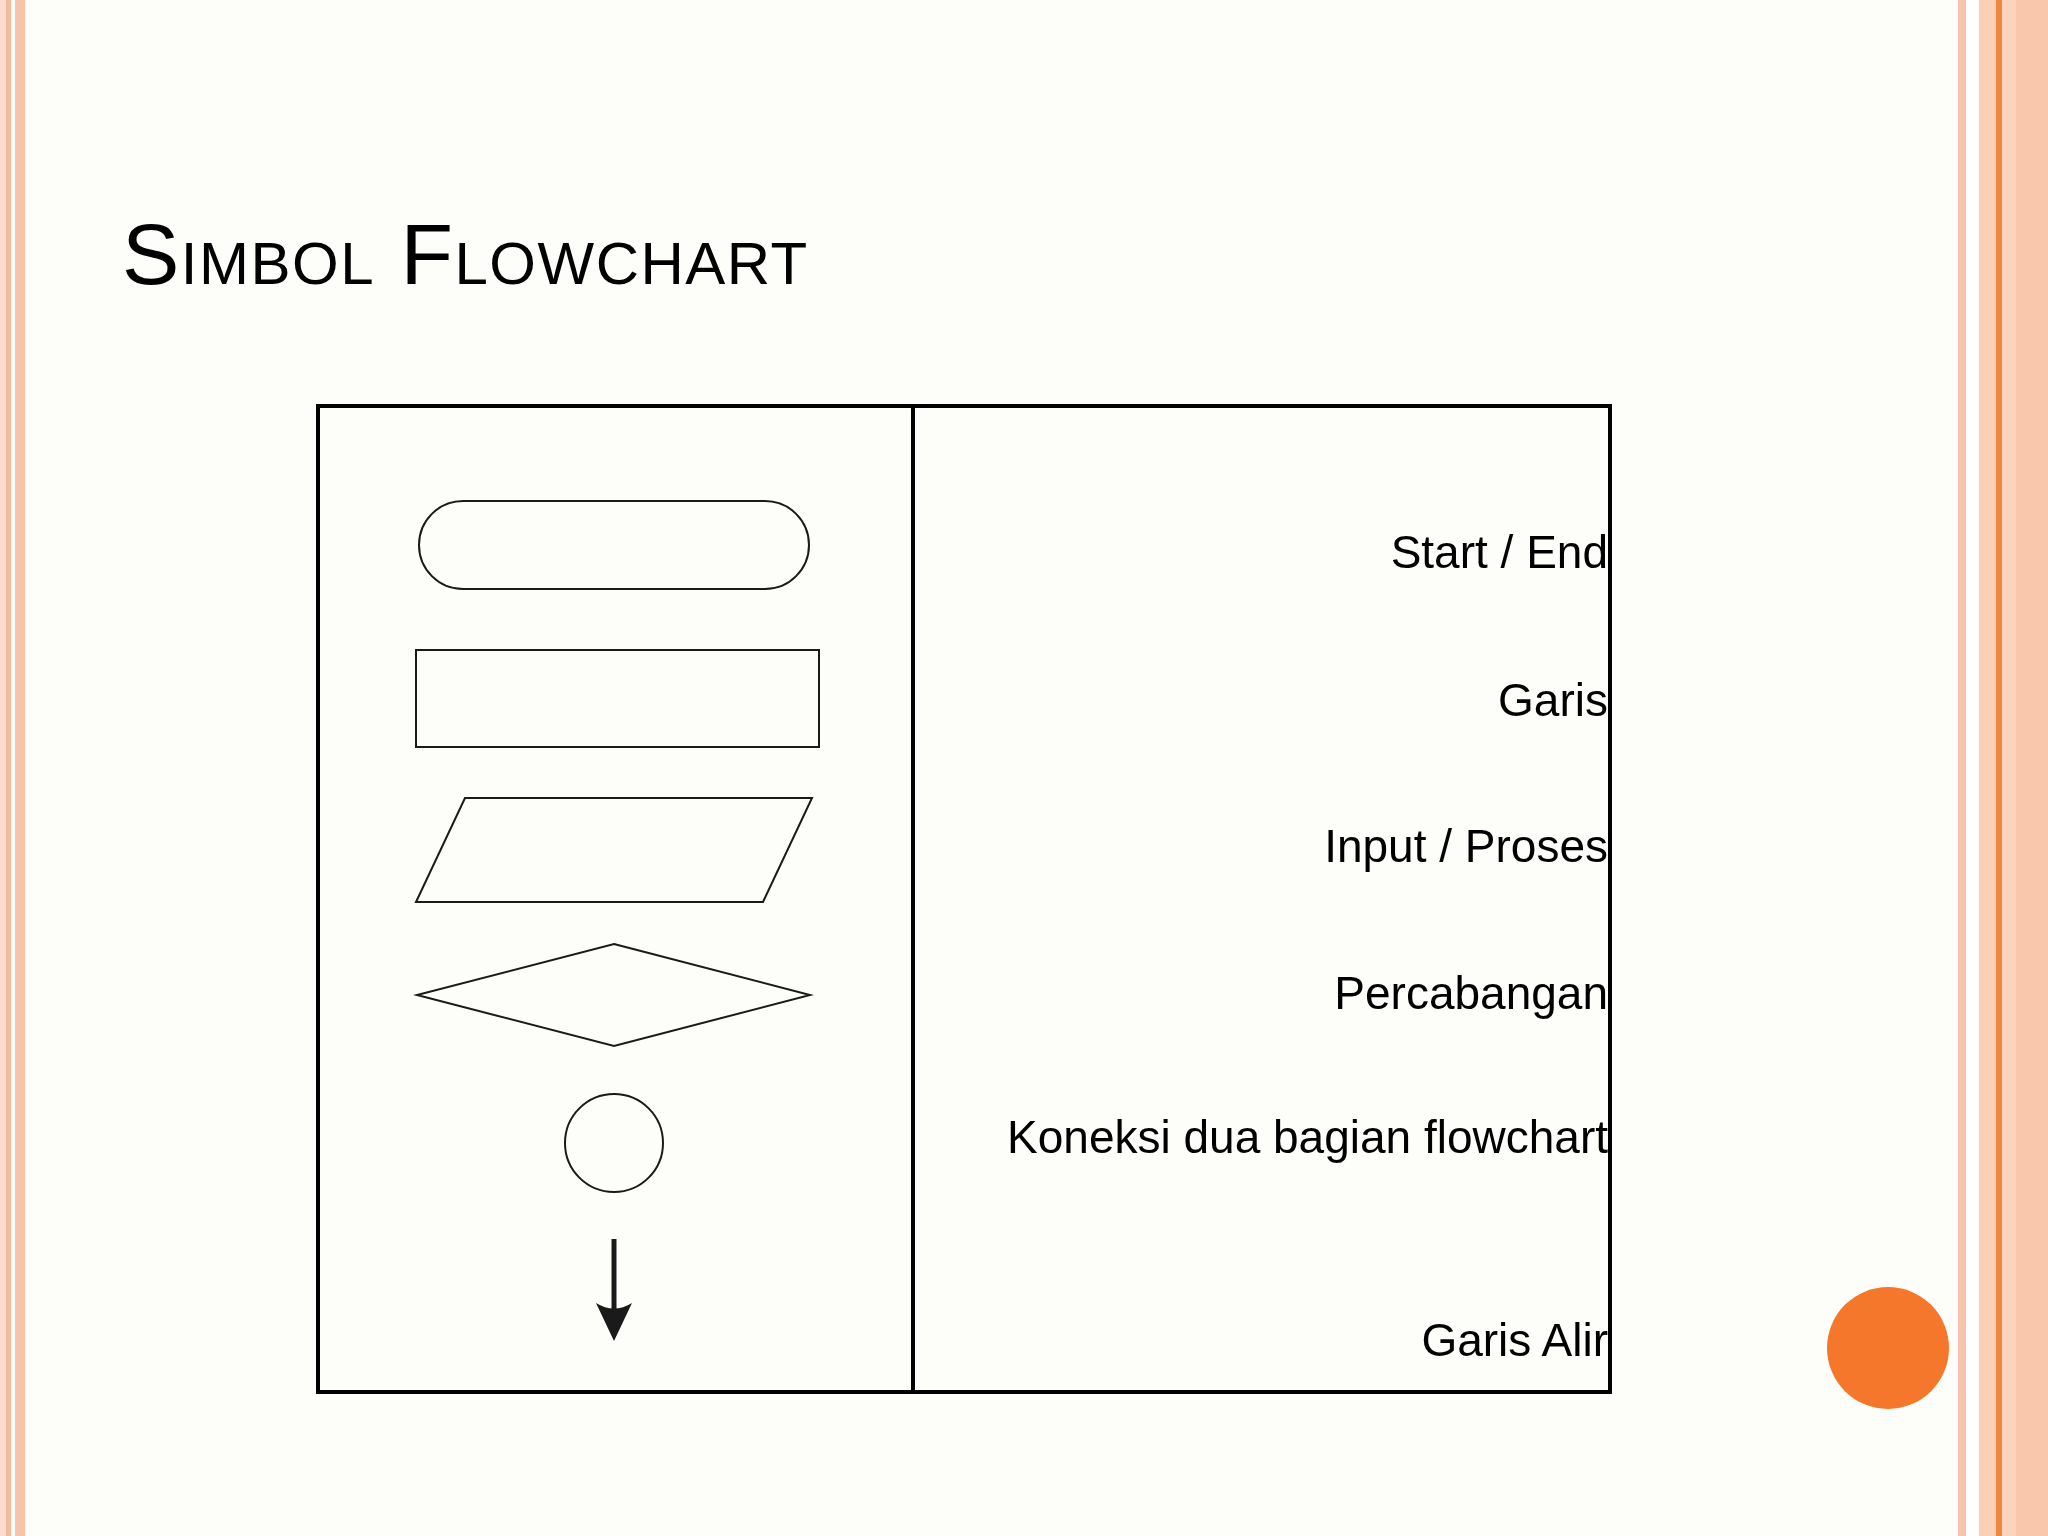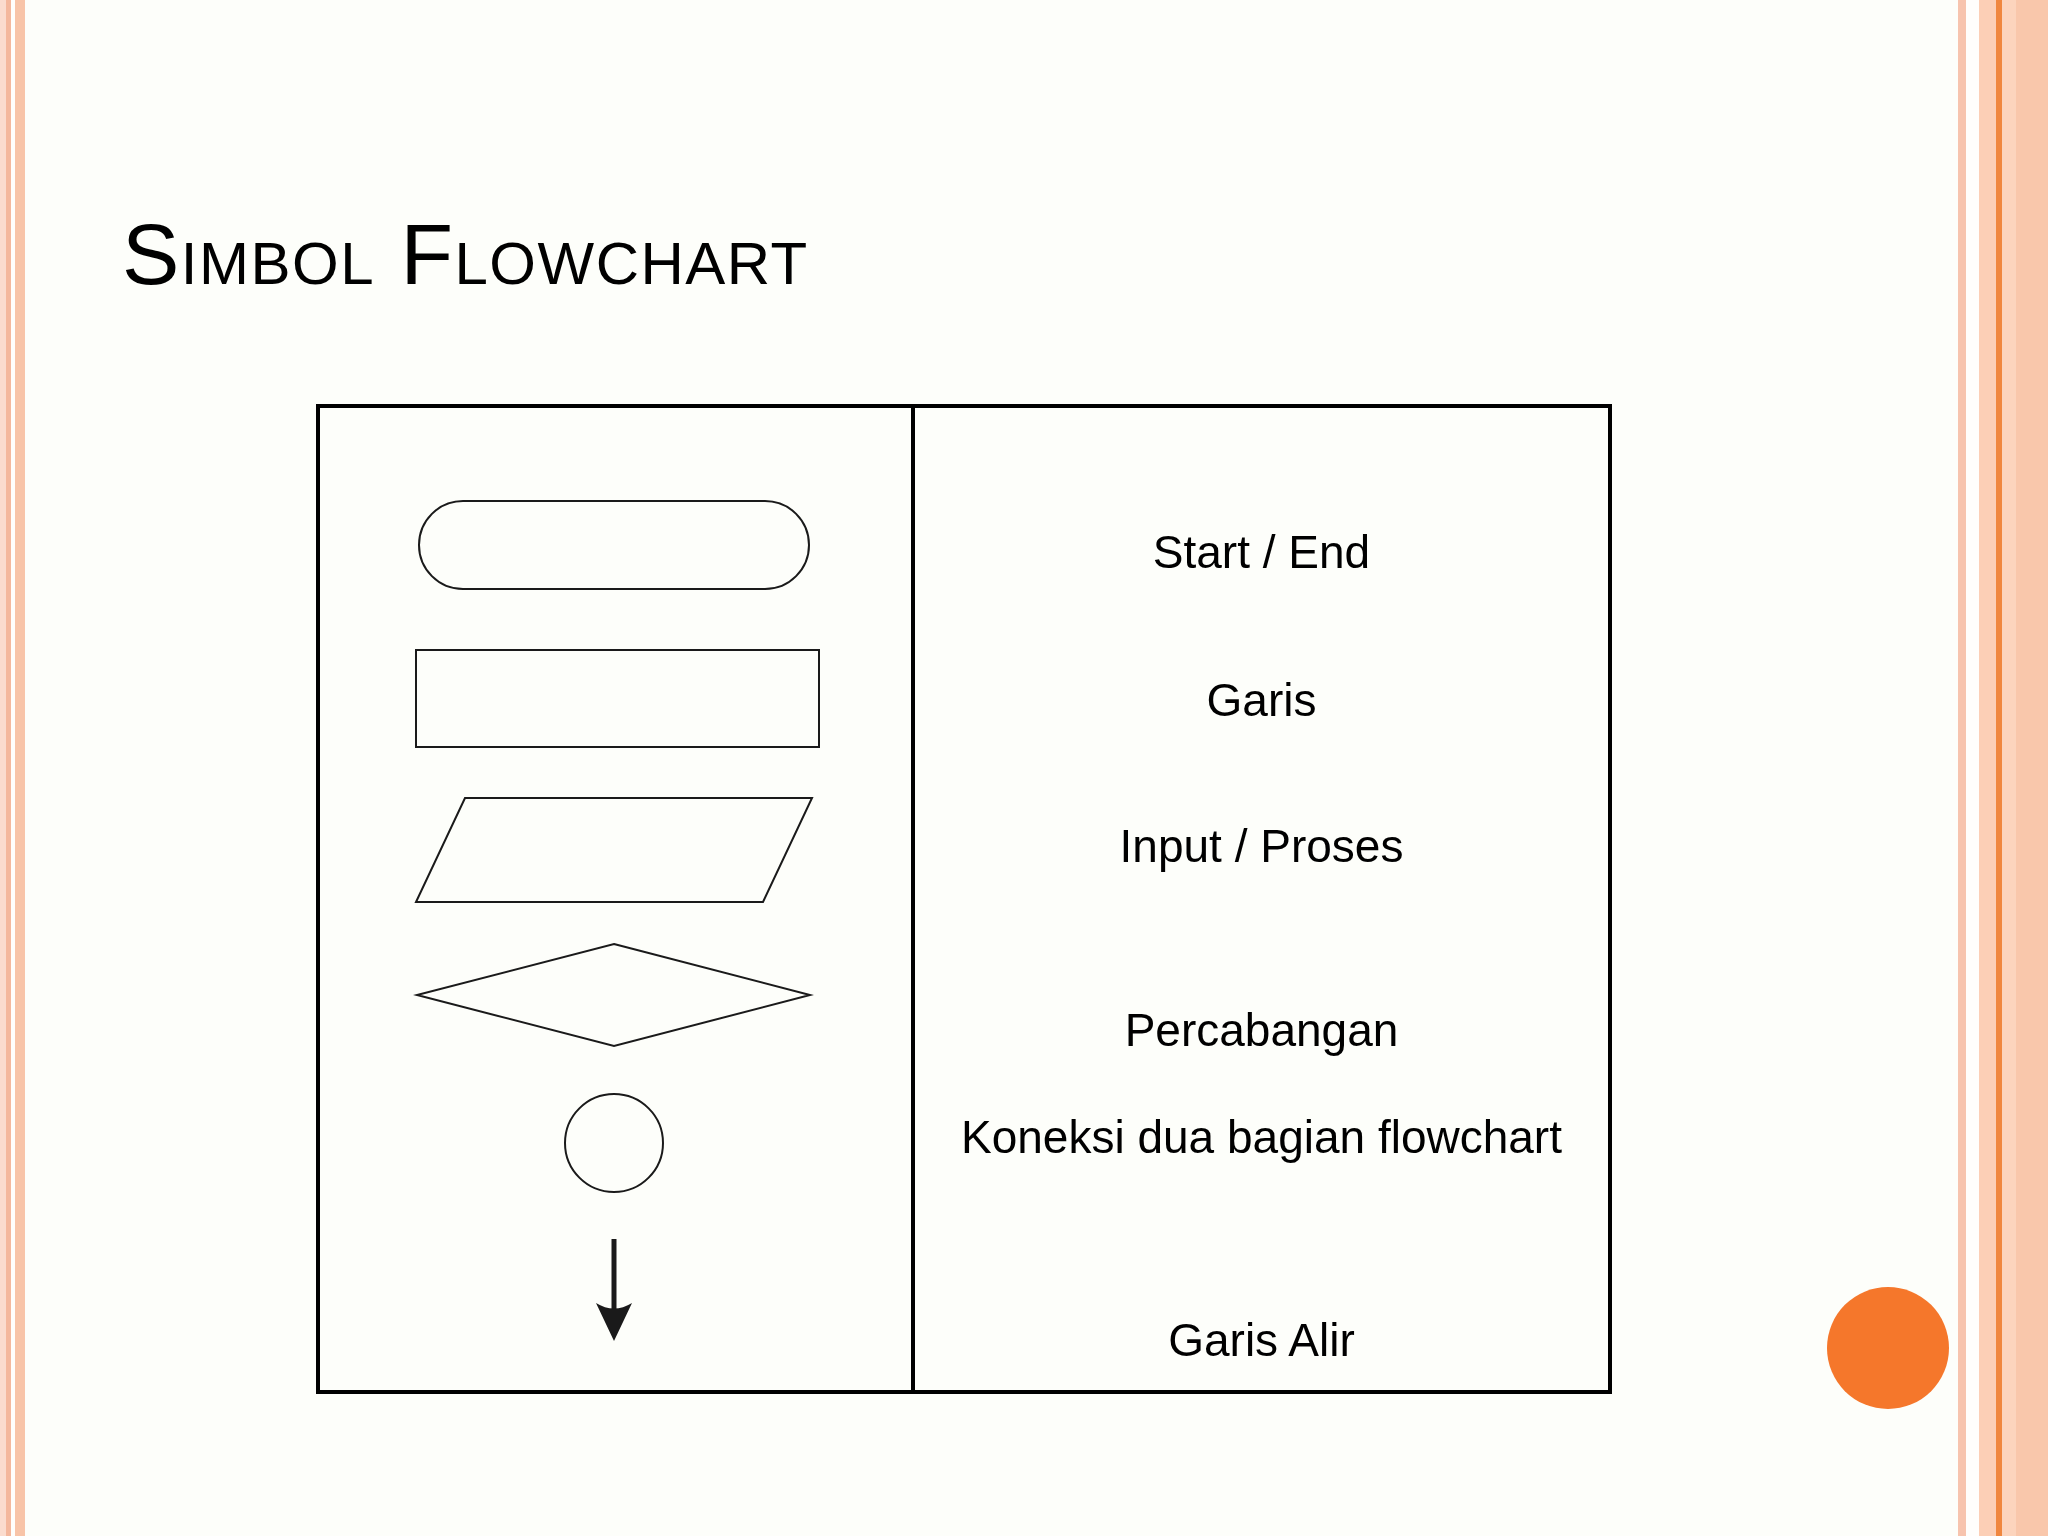--- a/index.html
+++ b/index.html
@@ -85,29 +85,29 @@
   }
   .arrow-svg { left: 274px; top: 827px; }
 
   
   .row-label {
     position: absolute;
     left: 595px;
     width: 693px;
     height: 46px;
     line-height: 46px;
-    text-align: center;
+    text-align: right;
     font-size: 46px;
     color: #000000;
     white-space: nowrap;
   }
   .row0 { top: 121px; }
   .row1 { top: 269px; }
   .row2 { top: 415px; }
-  .row3 { top: 562px; margin-top: 37px; }
+  .row3 { top: 562px; }
   .row4 { top: 706px; }
   .row5 { top: 909px; }
 
   
   .accent-circle {
     position: absolute;
     left: 1827px;
     top: 1287px;
     width: 122px;
     height: 122px;

